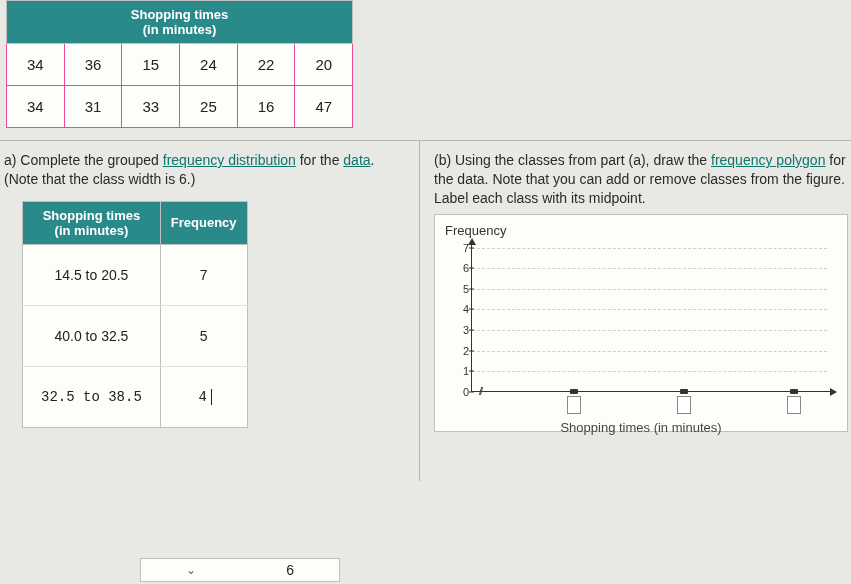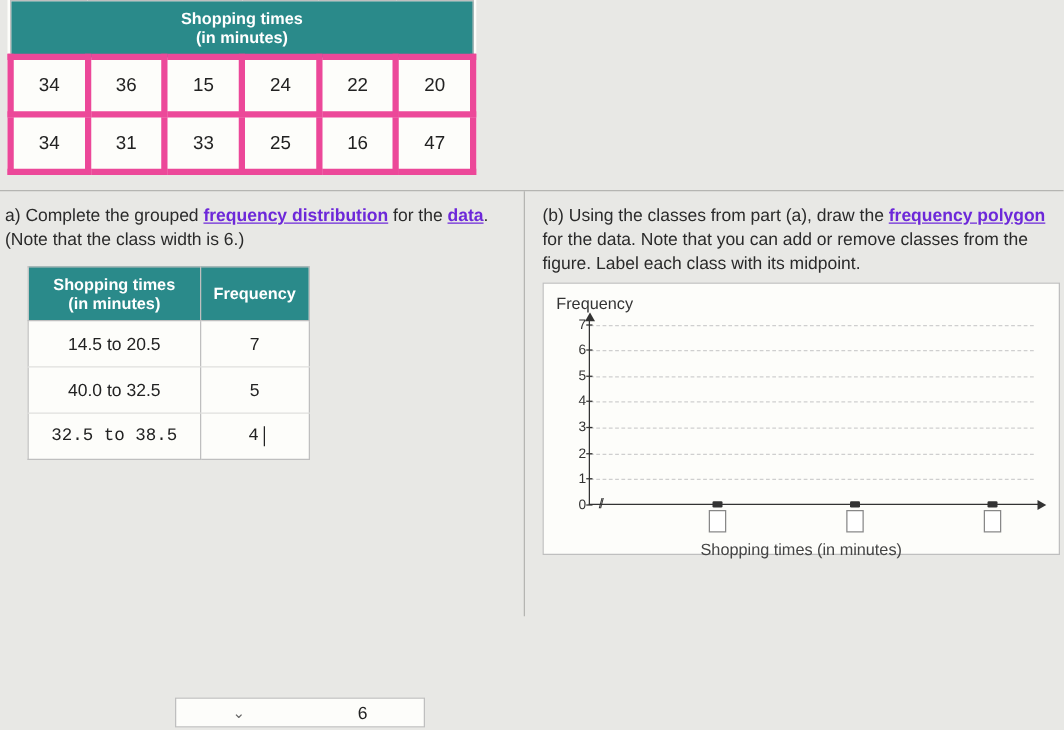--- a/index.html
+++ b/index.html
@@ -21,21 +21,21 @@
   }
   .data-table th {
     background: #2a8a8a;
     color: #fff;
     font-weight: bold;
     padding: 6px 8px;
     border: 1px solid #bfbfbf;
     font-size: 13px;
   }
   .data-table td {
-    border: 5px solid #ec4899;
+    border: 1px solid #ec4899;
     text-align: center;
     padding: 12px 20px;
     width: 42px;
     font-size: 15px;
     color: #222;
   }
 
   .send-btn {
     display: inline-block;
     margin-top: 6px;
@@ -60,41 +60,41 @@
     width: 420px;
     border-right: 1px solid #b5b5b2;
     padding: 10px 14px 0 4px;
   }
   .col-b {
     flex: 1;
     padding: 10px 3px 0 14px;
   }
 
   .qtext { font-size: 14px; line-height: 1.35; color: #2a2a2a; }
-  .term { color: #6d28d9; text-decoration: underline; font-weight: bold; }
+  .term { color: #0f766e; text-decoration: underline; }
 
   .freq-table {
     border-collapse: collapse;
     margin: 12px 0 0 18px;
     background: #fdfdfa;
   }
   .freq-table th {
     background: #2a8a8a;
     color: #fff;
     font-weight: bold;
     font-size: 13px;
     padding: 6px 10px;
     border: 1px solid #bfbfbf;
   }
   .freq-table td {
     border-bottom: 1px solid #e0e0dd;
     border-left: 1px solid #bfbfbf;
     border-right: 1px solid #bfbfbf;
     text-align: center;
-    padding: 10px 18px;
+    padding: 22px 18px;
     font-size: 14px;
     color: #222;
   }
   .freq-table tr:last-child td { border-bottom: 1px solid #bfbfbf; font-family: Liberation Mono, monospace; }
 
   .freq-input {
     display: inline-block;
     min-width: 16px;
     color: #222;
   }

